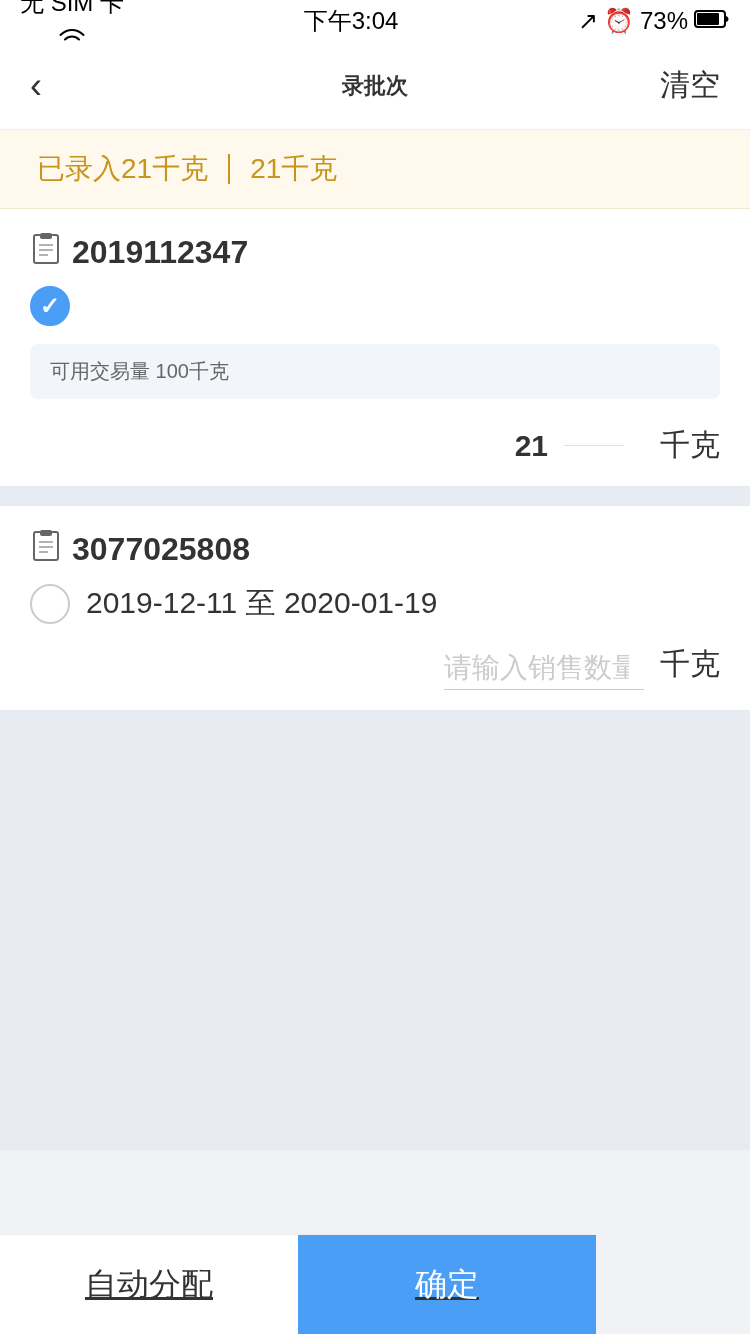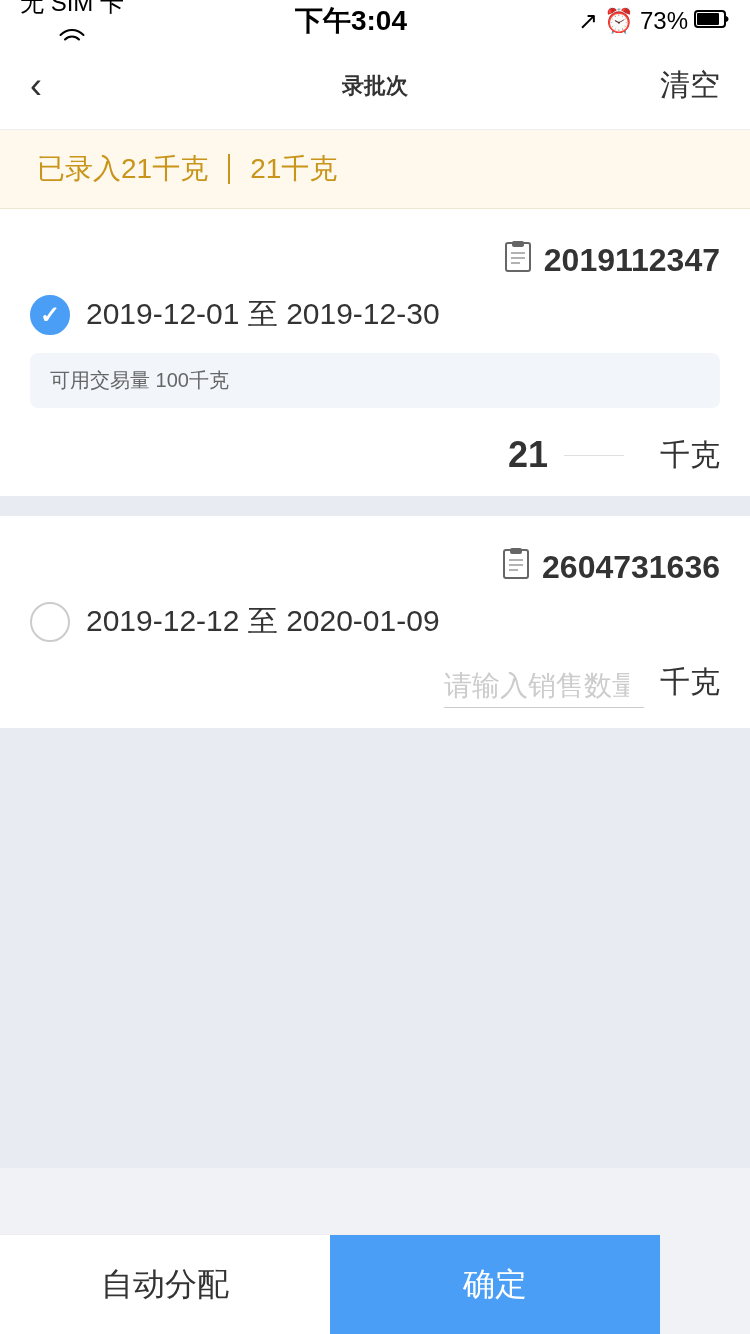--- a/index.html
+++ b/index.html
@@ -19,21 +19,21 @@
       height: 42px;
       background: #fff;
       display: flex;
       align-items: center;
       justify-content: space-between;
       padding: 0 20px;
       font-size: 24px;
       color: #000;
     }
     .status-bar-left { display: flex; align-items: center; gap: 8px; flex-direction: column; }
-    .status-bar-center { font-weight: 700; font-size: 28px; }
+    .status-bar-center { font-weight: 400; font-size: 24px; }
     .status-bar-right { display: flex; align-items: center; gap: 6px; font-size: 24px; }
 
     
     .nav-bar {
       width: 750px;
       height: 88px;
       background: #fff;
       display: flex;
       align-items: center;
       justify-content: space-between;
@@ -80,25 +80,24 @@
       height: 30px;
       background: #c8941a;
     }
 
     
     .batch-card {
       background: #fff;
       margin-bottom: 0;
     }
     .batch-card-header {
-      padding: 32px 30px 10px 30px;
+      padding: 24px 30px 10px 30px;
       display: flex;
       align-items: center;
       gap: 10px;
-      justify-content: flex-end;
     }
     .batch-icon {
       font-size: 30px;
       color: #555;
     }
     .batch-id {
       font-size: 32px;
       font-weight: 600;
       color: #333;
     }
@@ -158,21 +157,21 @@
       width: 200px;
       padding: 4px 0;
       background: transparent;
       outline: none;
     }
     .qty-input::placeholder {
       color: #ccc;
       font-size: 28px;
     }
     .qty-value {
-      font-size: 36px;
+      font-size: 30px;
       font-weight: 600;
       color: #333;
       text-align: right;
     }
     .qty-unit {
       font-size: 30px;
       color: #333;
     }
     .qty-row-with-value {
       padding: 10px 30px 20px 30px;
@@ -201,25 +200,26 @@
       background: #e8ecf2;
       flex: 1;
       min-height: 440px;
     }
 
     
     .bottom-actions {
       position: fixed;
       bottom: 0;
       left: 0;
-      width: 660px;
+      width: 596px;
       height: 100px;
       display: flex;
       background: #3b82f6;
       border-top: 1px solid #eee;
+      text-decoration: underline;
     }
     .btn-auto {
       flex: 1;
       display: flex;
       align-items: center;
       justify-content: center;
       font-size: 32px;
       color: #333;
       background: #fff;
       cursor: pointer;
@@ -288,21 +288,20 @@
         <line x1="9" y1="17" x2="23" y2="17" stroke="#999" stroke-width="1.5"></line>
         <line x1="9" y1="22" x2="18" y2="22" stroke="#999" stroke-width="1.5"></line>
       </svg>
     </span>
     <span class="batch-id">2019112347</span>
   </div>
   <div class="batch-date-row">
     <div class="radio-circle checked">
       <span class="radio-check">✓</span>
     </div>
-    <span class="batch-date">2019-12-01 至 2019-12-30</span>
   </div>
   <div class="available-qty">可用交易量 100千克</div>
   <div class="qty-row-with-value">
     <span class="qty-value">21</span>
     <span style="width:80px; text-align:center;">
       <div class="card-divider" style="width:60px; margin:0;"></div>
     </span>
     <span class="qty-unit">千克</span>
   </div>
 </div>
@@ -313,25 +312,25 @@
   <div class="batch-card-header">
     <span class="batch-icon">
       <svg width="32" height="32" viewBox="0 0 32 32" fill="none">
         <rect x="4" y="2" width="24" height="28" rx="2" stroke="#666" stroke-width="2" fill="none"></rect>
         <rect x="10" y="0" width="12" height="6" rx="2" fill="#666"></rect>
         <line x1="9" y1="12" x2="23" y2="12" stroke="#999" stroke-width="1.5"></line>
         <line x1="9" y1="17" x2="23" y2="17" stroke="#999" stroke-width="1.5"></line>
         <line x1="9" y1="22" x2="18" y2="22" stroke="#999" stroke-width="1.5"></line>
       </svg>
     </span>
-    <span class="batch-id">2604731636</span>
+    <span class="batch-id">3077025808</span>
   </div>
   <div class="batch-date-row">
     <div class="radio-circle"></div>
-    <span class="batch-date">2019-12-12 至 2020-01-09</span>
+    <span class="batch-date">2019-12-11 至 2020-01-19</span>
   </div>
   <div class="qty-input-row">
     <input class="qty-input" type="number" placeholder="请输入销售数量" style="">
     <div class="card-divider" style="position:absolute; left:50%; transform:translateX(-50%); width:200px; bottom:54px;"></div>
     <span class="qty-unit">千克</span>
   </div>
 </div>
 
 <div class="gray-area" style="min-height: 440px;"></div>
 

